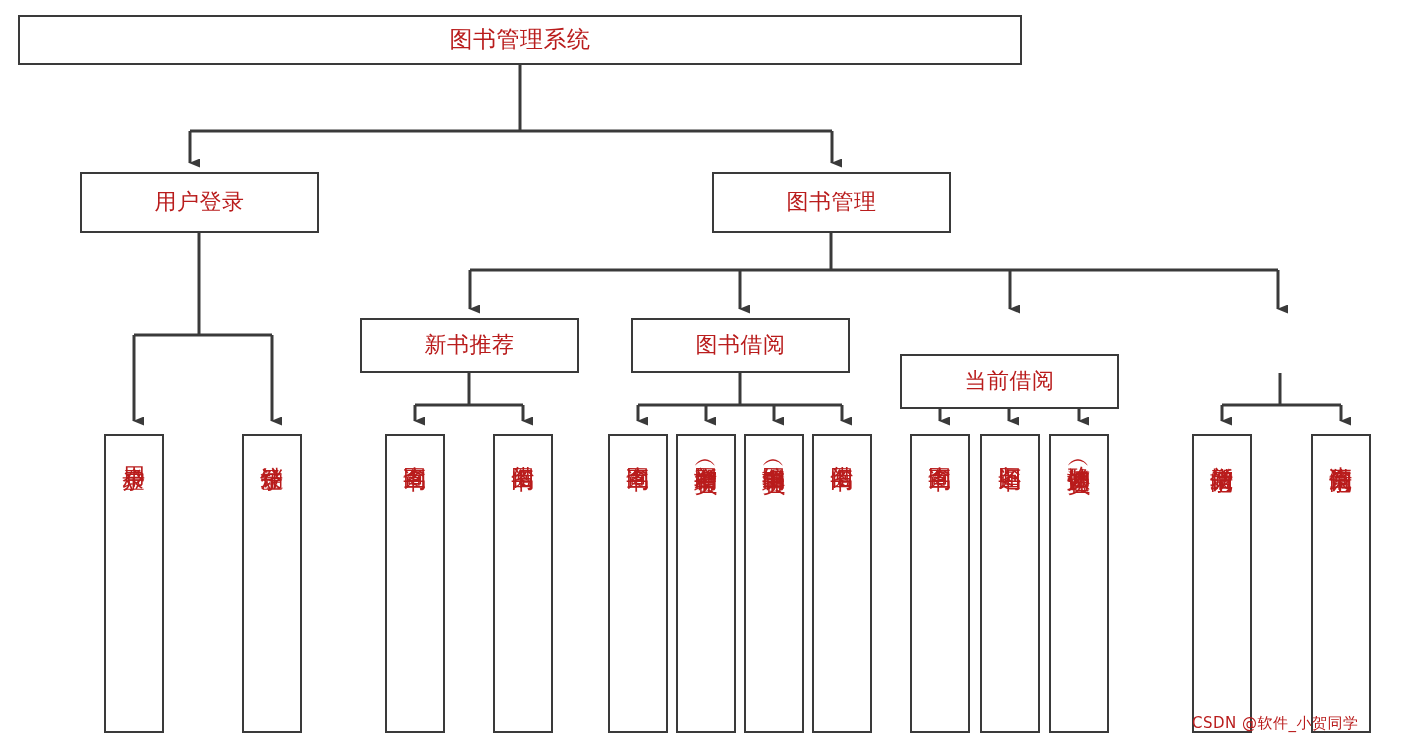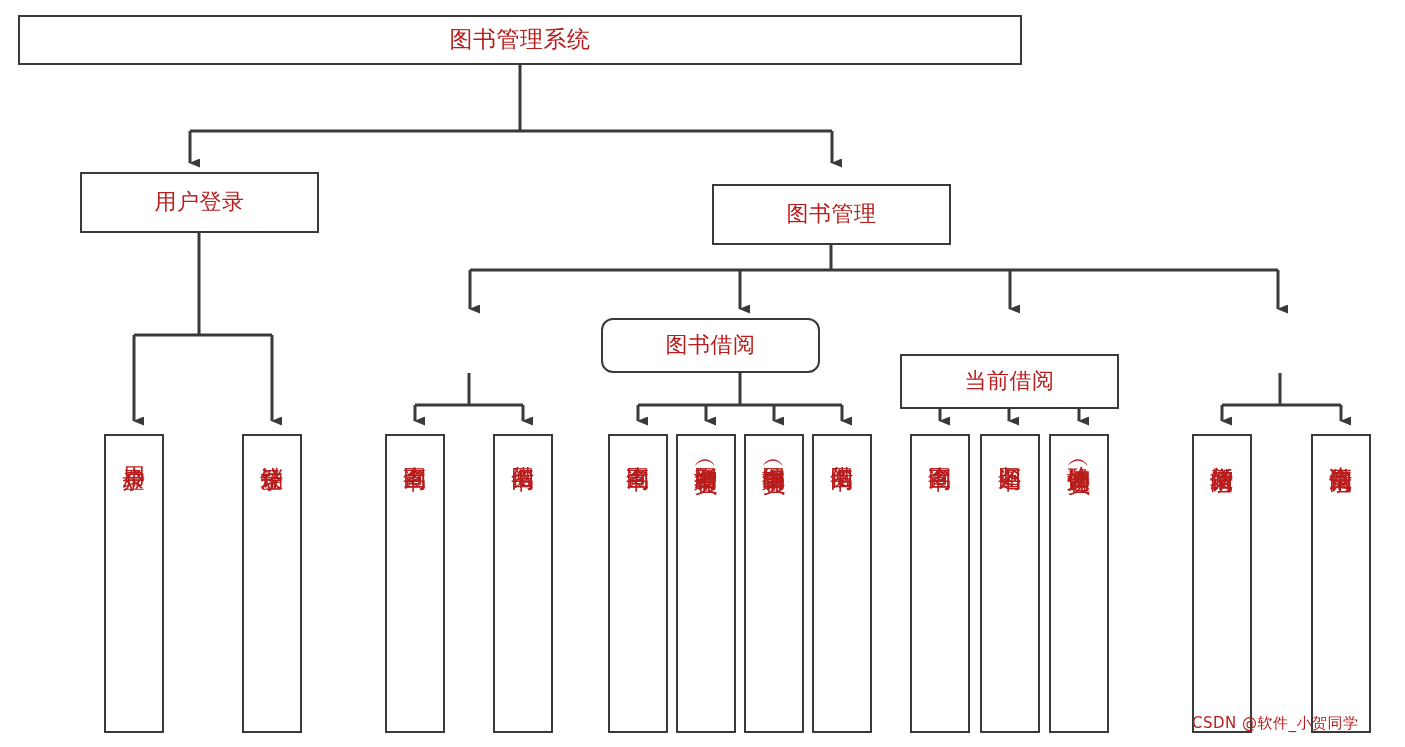--- a/index.html
+++ b/index.html
@@ -147,25 +147,28 @@
     </g>
   </svg>
 
   <div class="node-box node-root" style="left:18px; top:15px; width:1004px; height:50px;">
     <span class="node-label">图书管理系统</span>
   </div>
 
   <div class="node-box node-h" style="left:80px; top:172px; width:239px; height:61px;">
     <span class="node-label">用户登录</span>
   </div>
-  <div class="node-box node-h" style="left:712px; top:184px; width:239px; height:61px;">
+  <div class="node-box node-h" style="left:712px; top:172px; width:239px; height:61px;">
     <span class="node-label">图书管理</span>
   </div>
 
-  <div class="node-box node-h" style="left:601px; top:318px; width:219px; height:55px;border-radius:12px;">
+  <div class="node-box node-h" style="left:360px; top:318px; width:219px; height:55px;">
+    <span class="node-label">新书推荐</span>
+  </div>
+  <div class="node-box node-h" style="left:631px; top:318px; width:219px; height:55px;">
     <span class="node-label">图书借阅</span>
   </div>
   <div class="node-box node-h" style="left:900px; top:318px; width:219px; height:55px;margin-top:36px;">
     <span class="node-label">当前借阅</span>
   </div>
 
   <div class="node-box node-leaf" style="left:104px; top:434px; width:60px; height:299px;">
     <span class="node-label">用户登录</span>
   </div>
   <div class="node-box node-leaf" style="left:242px; top:434px; width:60px; height:299px;">

